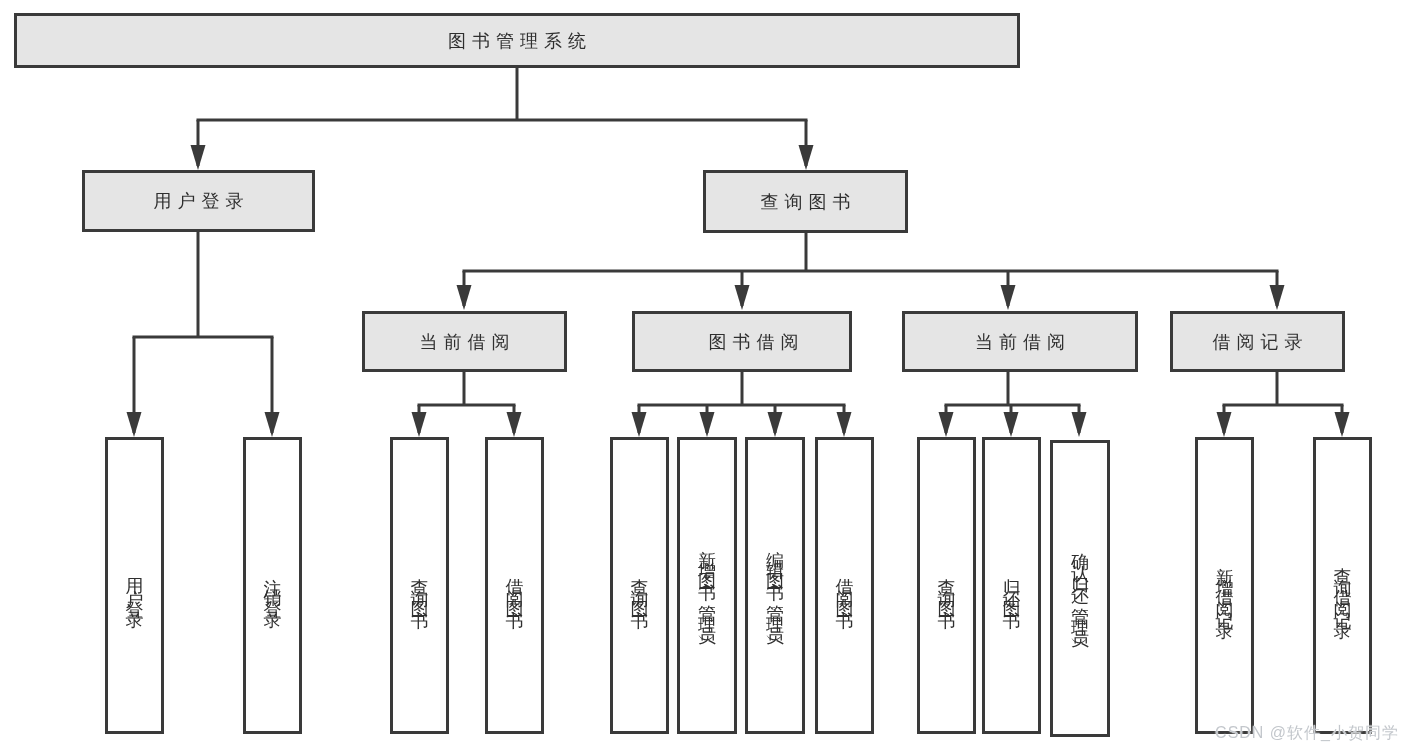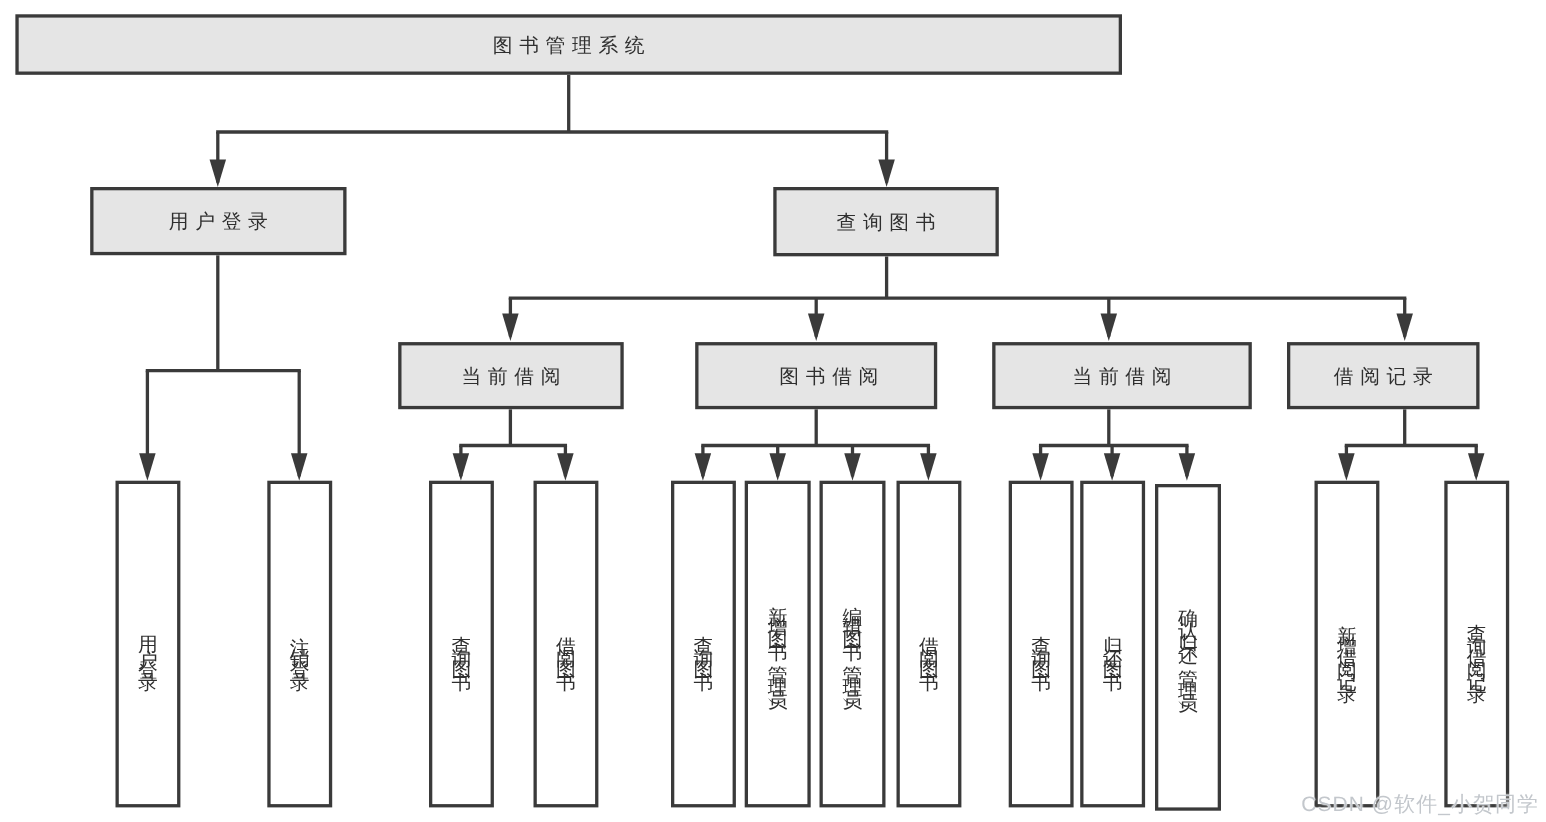--- a/index.html
+++ b/index.html
@@ -49,21 +49,21 @@
   .vnode span {
     writing-mode: vertical-rl;
     text-orientation: mixed;
     letter-spacing: 11px;
     line-height: 1;
   }
   .watermark {
     position: absolute;
     right: 6px;
     bottom: 3px;
-    font-size: 19px;
+    font-size: 16px;
     color: #c3c7cc;
     letter-spacing: 1px;
     text-shadow: 0 0 2px #ffffff, 0 0 1px #ffffff;
     white-space: nowrap;
   }
 </style>
 </head>
 <body>
 
 <div class="canvas">

